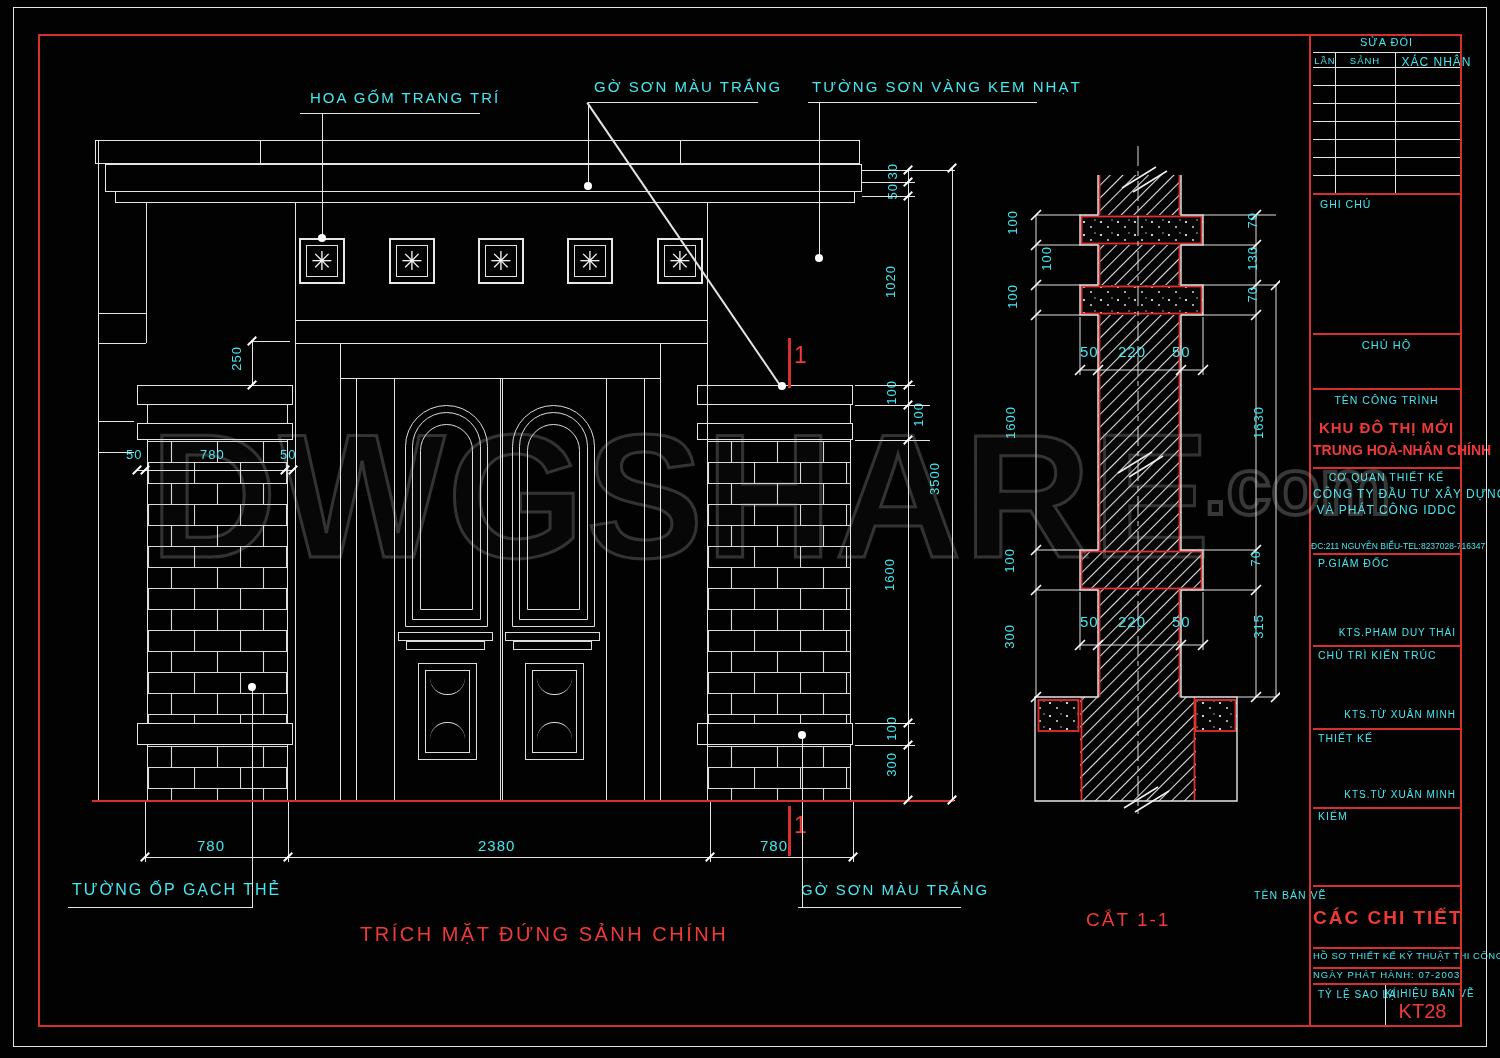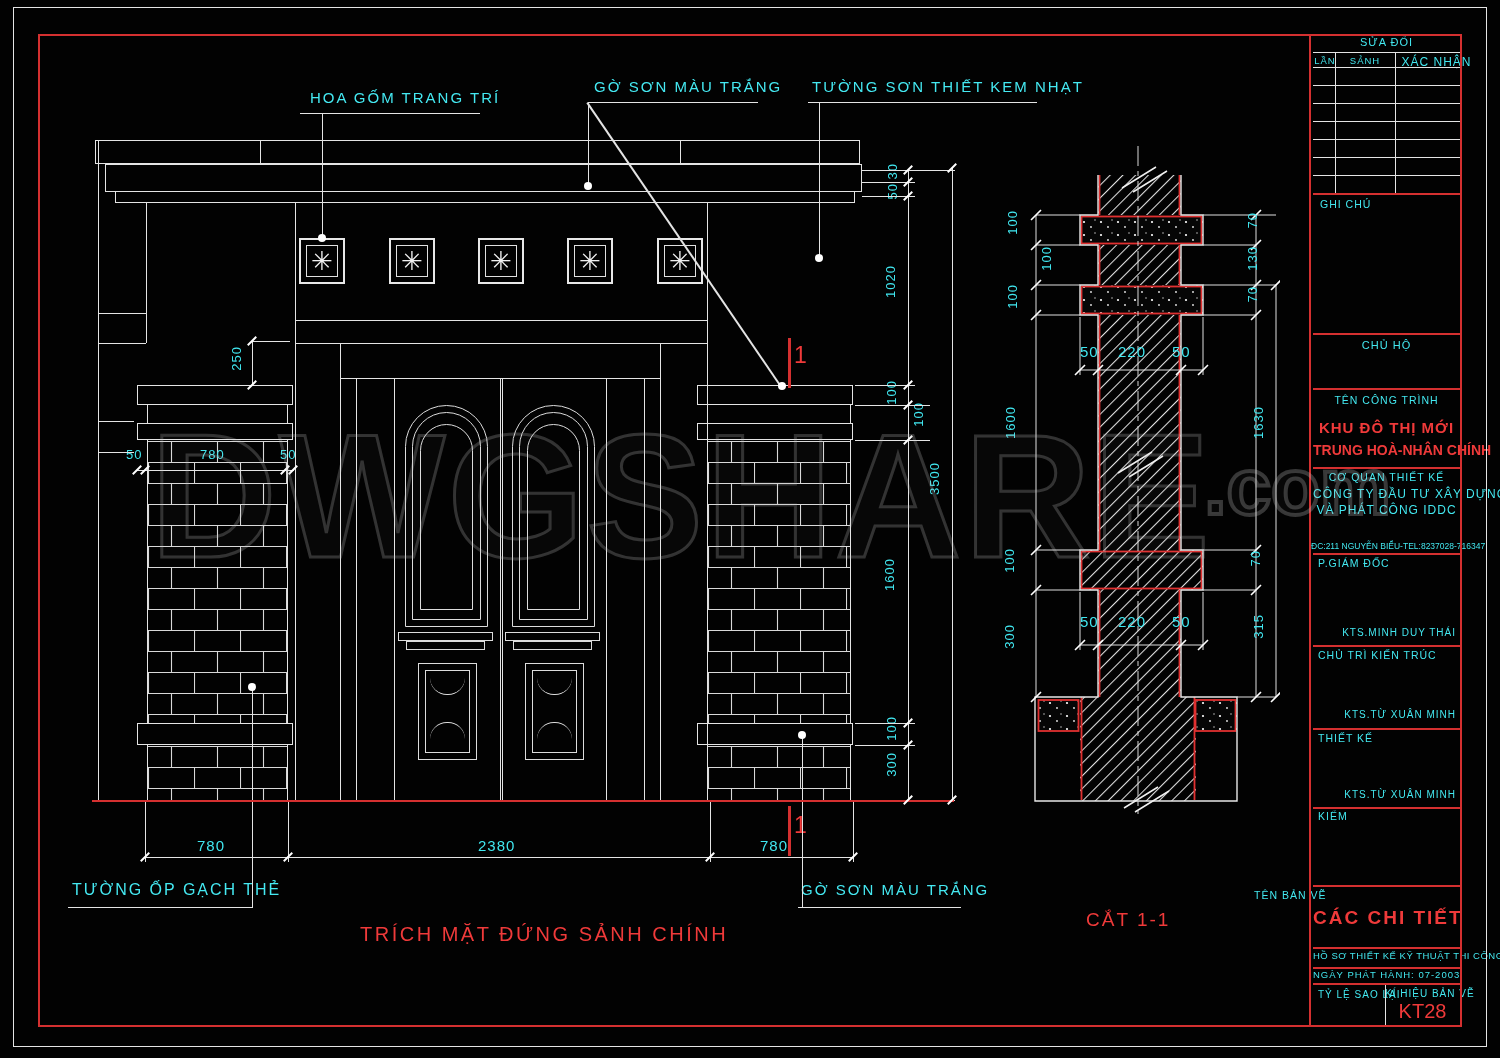--- a/index.html
+++ b/index.html
@@ -194,21 +194,21 @@
   <div class="cy vt" style="left:1252px;top:614px">315</div>
   <div class="cy" style="left:1080px;top:344px;font-size:15px">50</div>
   <div class="cy" style="left:1118px;top:344px;font-size:15px">220</div>
   <div class="cy" style="left:1172px;top:344px;font-size:15px">50</div>
   <div class="cy" style="left:1080px;top:614px;font-size:15px">50</div>
   <div class="cy" style="left:1118px;top:614px;font-size:15px">220</div>
   <div class="cy" style="left:1172px;top:614px;font-size:15px">50</div>
 
   <div class="lbl" style="left:310px;top:90px">HOA GỐM TRANG TRÍ</div>
   <div class="lbl" style="left:594px;top:79px">GỜ SƠN MÀU TRẮNG</div>
-  <div class="lbl" style="left:812px;top:79px">TƯỜNG SƠN THIẾT KEM NHẠT</div>
+  <div class="lbl" style="left:812px;top:79px">TƯỜNG SƠN VÀNG KEM NHẠT</div>
   <div class="lbl" style="left:72px;top:882px;font-size:16px">TƯỜNG ỐP GẠCH THẺ</div>
   <div class="lbl" style="left:801px;top:882px">GỜ SƠN MÀU TRẮNG</div>
   <div class="redtxt" style="left:360px;top:924px;font-size:20px;letter-spacing:2.5px">TRÍCH MẶT ĐỨNG SẢNH CHÍNH</div>
   <div class="redtxt" style="left:1086px;top:910px;font-size:19px;letter-spacing:2px">CẮT 1-1</div>
   <div class="redtxt" style="left:794px;top:344px;font-size:23px">1</div>
   <div class="redtxt" style="left:794px;top:814px;font-size:23px">1</div>
 
   <div class="tb tbc" style="left:1313px;top:37px;width:147px;font-size:11px">SỬA ĐỔI</div>
   <div class="tb tbc" style="left:1313px;top:56px;width:24px;font-size:9.5px">LẦN</div>
   <div class="tb tbc" style="left:1337px;top:56px;width:56px;font-size:9.5px">SẢNH</div>
@@ -216,21 +216,21 @@
   <div class="tb" style="left:1320px;top:199px">GHI CHÚ</div>
   <div class="tb tbc" style="left:1313px;top:340px;width:147px;font-size:11px">CHỦ HỘ</div>
   <div class="tb tbc" style="left:1313px;top:395px;width:147px">TÊN CÔNG TRÌNH</div>
   <div class="redtxt tbc" style="left:1313px;top:420px;width:147px;font-size:15px;font-weight:bold;letter-spacing:1px;text-align:center">KHU ĐÔ THỊ MỚI</div>
   <div class="redtxt tbc" style="left:1313px;top:443px;width:147px;font-size:14px;font-weight:bold;text-align:center">TRUNG HOÀ-NHÂN CHÍNH</div>
   <div class="tb tbc" style="left:1313px;top:472px;width:147px">CƠ QUAN THIẾT KẾ</div>
   <div class="tb tbc" style="left:1313px;top:488px;width:147px;font-size:12px">CÔNG TY ĐẦU TƯ XÂY DỰNG</div>
   <div class="tb tbc" style="left:1313px;top:504px;width:147px;font-size:12px">VÀ PHÁT CÔNG IDDC</div>
   <div class="tb tbc" style="left:1311px;top:542px;width:151px;font-size:8.5px;letter-spacing:0">ĐC:211 NGUYỄN BIỂU-TEL:8237028-716347</div>
   <div class="tb" style="left:1318px;top:558px">P.GIÁM ĐỐC</div>
-  <div class="tb" style="left:1313px;top:628px;width:143px;text-align:right;font-size:10px">KTS.MINH DUY THÁI</div>
+  <div class="tb" style="left:1313px;top:628px;width:143px;text-align:right;font-size:10px">KTS.PHAM DUY THÁI</div>
   <div class="tb" style="left:1318px;top:650px">CHỦ TRÌ KIẾN TRÚC</div>
   <div class="tb" style="left:1313px;top:710px;width:143px;text-align:right;font-size:10px">KTS.TỪ XUÂN MINH</div>
   <div class="tb" style="left:1318px;top:733px">THIẾT KẾ</div>
   <div class="tb" style="left:1313px;top:790px;width:143px;text-align:right;font-size:10px">KTS.TỪ XUÂN MINH</div>
   <div class="tb" style="left:1318px;top:811px">KIỂM</div>
   <div class="tb" style="left:1254px;top:890px">TÊN BẢN VẼ</div>
   <div class="redtxt" style="left:1313px;top:908px;width:147px;font-size:19px;font-weight:bold;letter-spacing:2px;text-align:center">CÁC CHI TIẾT</div>
   <div class="tb tbc" style="left:1313px;top:951px;width:147px;font-size:9.5px;letter-spacing:0.5px">HỒ SƠ THIẾT KẾ KỸ THUẬT THI CÔNG</div>
   <div class="tb tbc" style="left:1313px;top:970px;width:147px;font-size:9.5px">NGÀY PHÁT HÀNH: 07-2003</div>
   <div class="tb" style="left:1318px;top:990px;font-size:10px">TỶ LỆ SAO LẠI</div>

